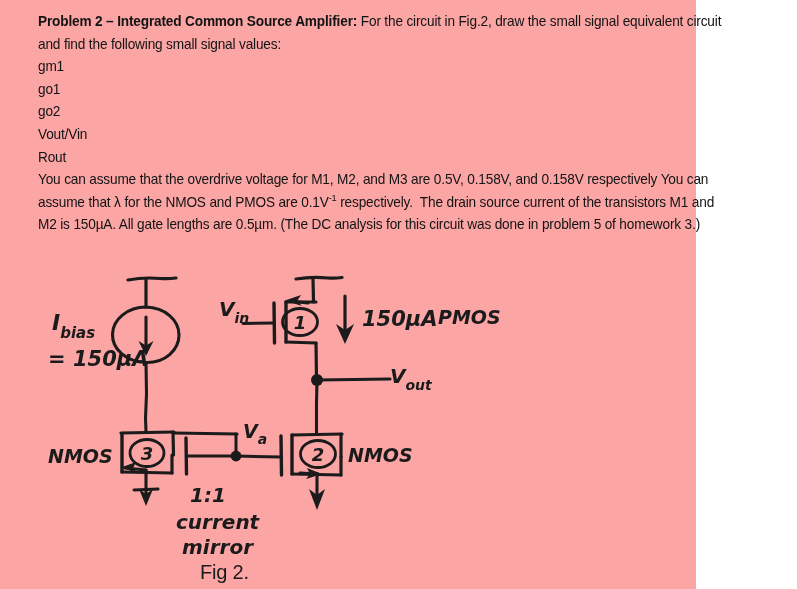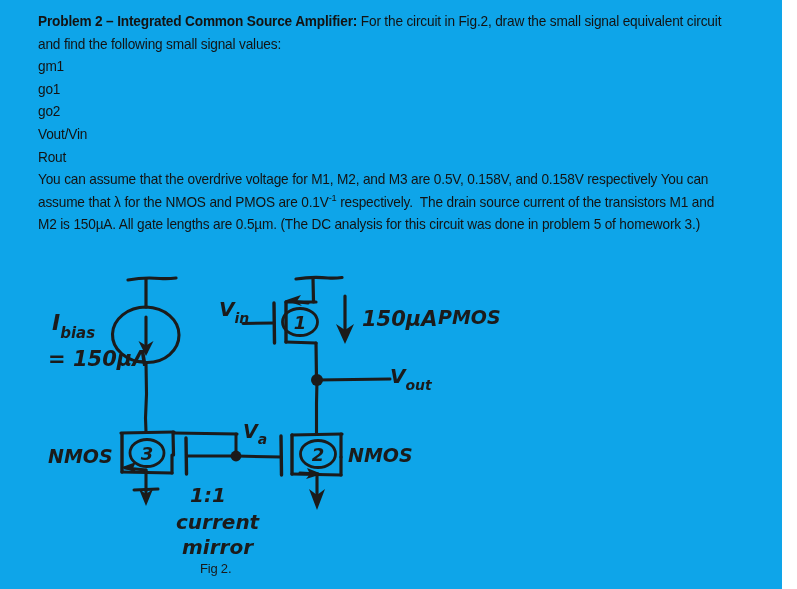--- a/index.html
+++ b/index.html
@@ -11,23 +11,23 @@
     width: 797px;
     height: 589px;
     font-family: "Liberation Sans", sans-serif;
     color: #111111;
     overflow: hidden;
     position: relative;
   }
 
   #page {
     position: relative;
-    width: 782px;
+    width: 696px;
     height: 589px;
-    background: #0ea5e9;
+    background: #fca5a5;
   }
 
   
   #problem-text {
     position: absolute;
     left: 38px;
     top: 10px;
     width: 730px;
     font-size: 14.3px;
     line-height: 22.6px;
@@ -53,21 +53,21 @@
   }
   #circuit-svg {
     position: absolute;
     left: 0;
     top: 0;
   }
   #fig-caption {
     position: absolute;
     left: 200px;
     top: 303px;
-    font-size: 13px;
+    font-size: 20px;
     letter-spacing: -0.2px;
     color: #1a1a1a;
   }
 
   
   .ink {
     fill: none;
     stroke: #1b1b1b;
     stroke-linecap: round;
     stroke-linejoin: round;

